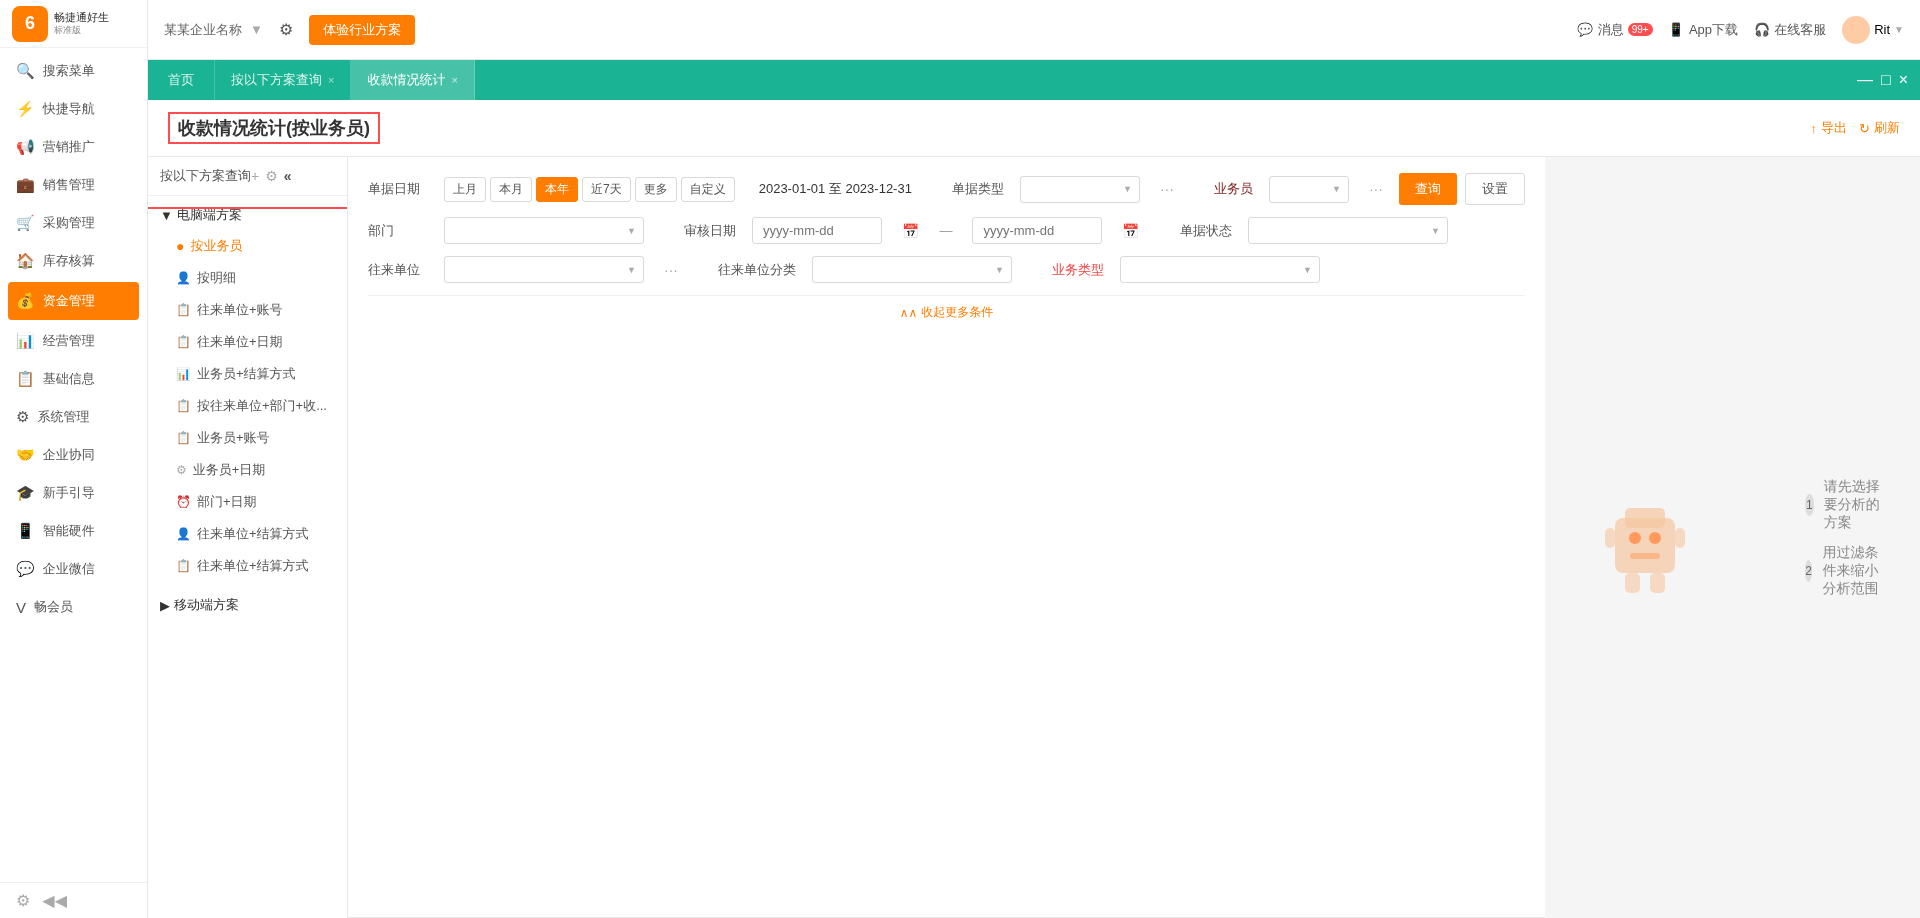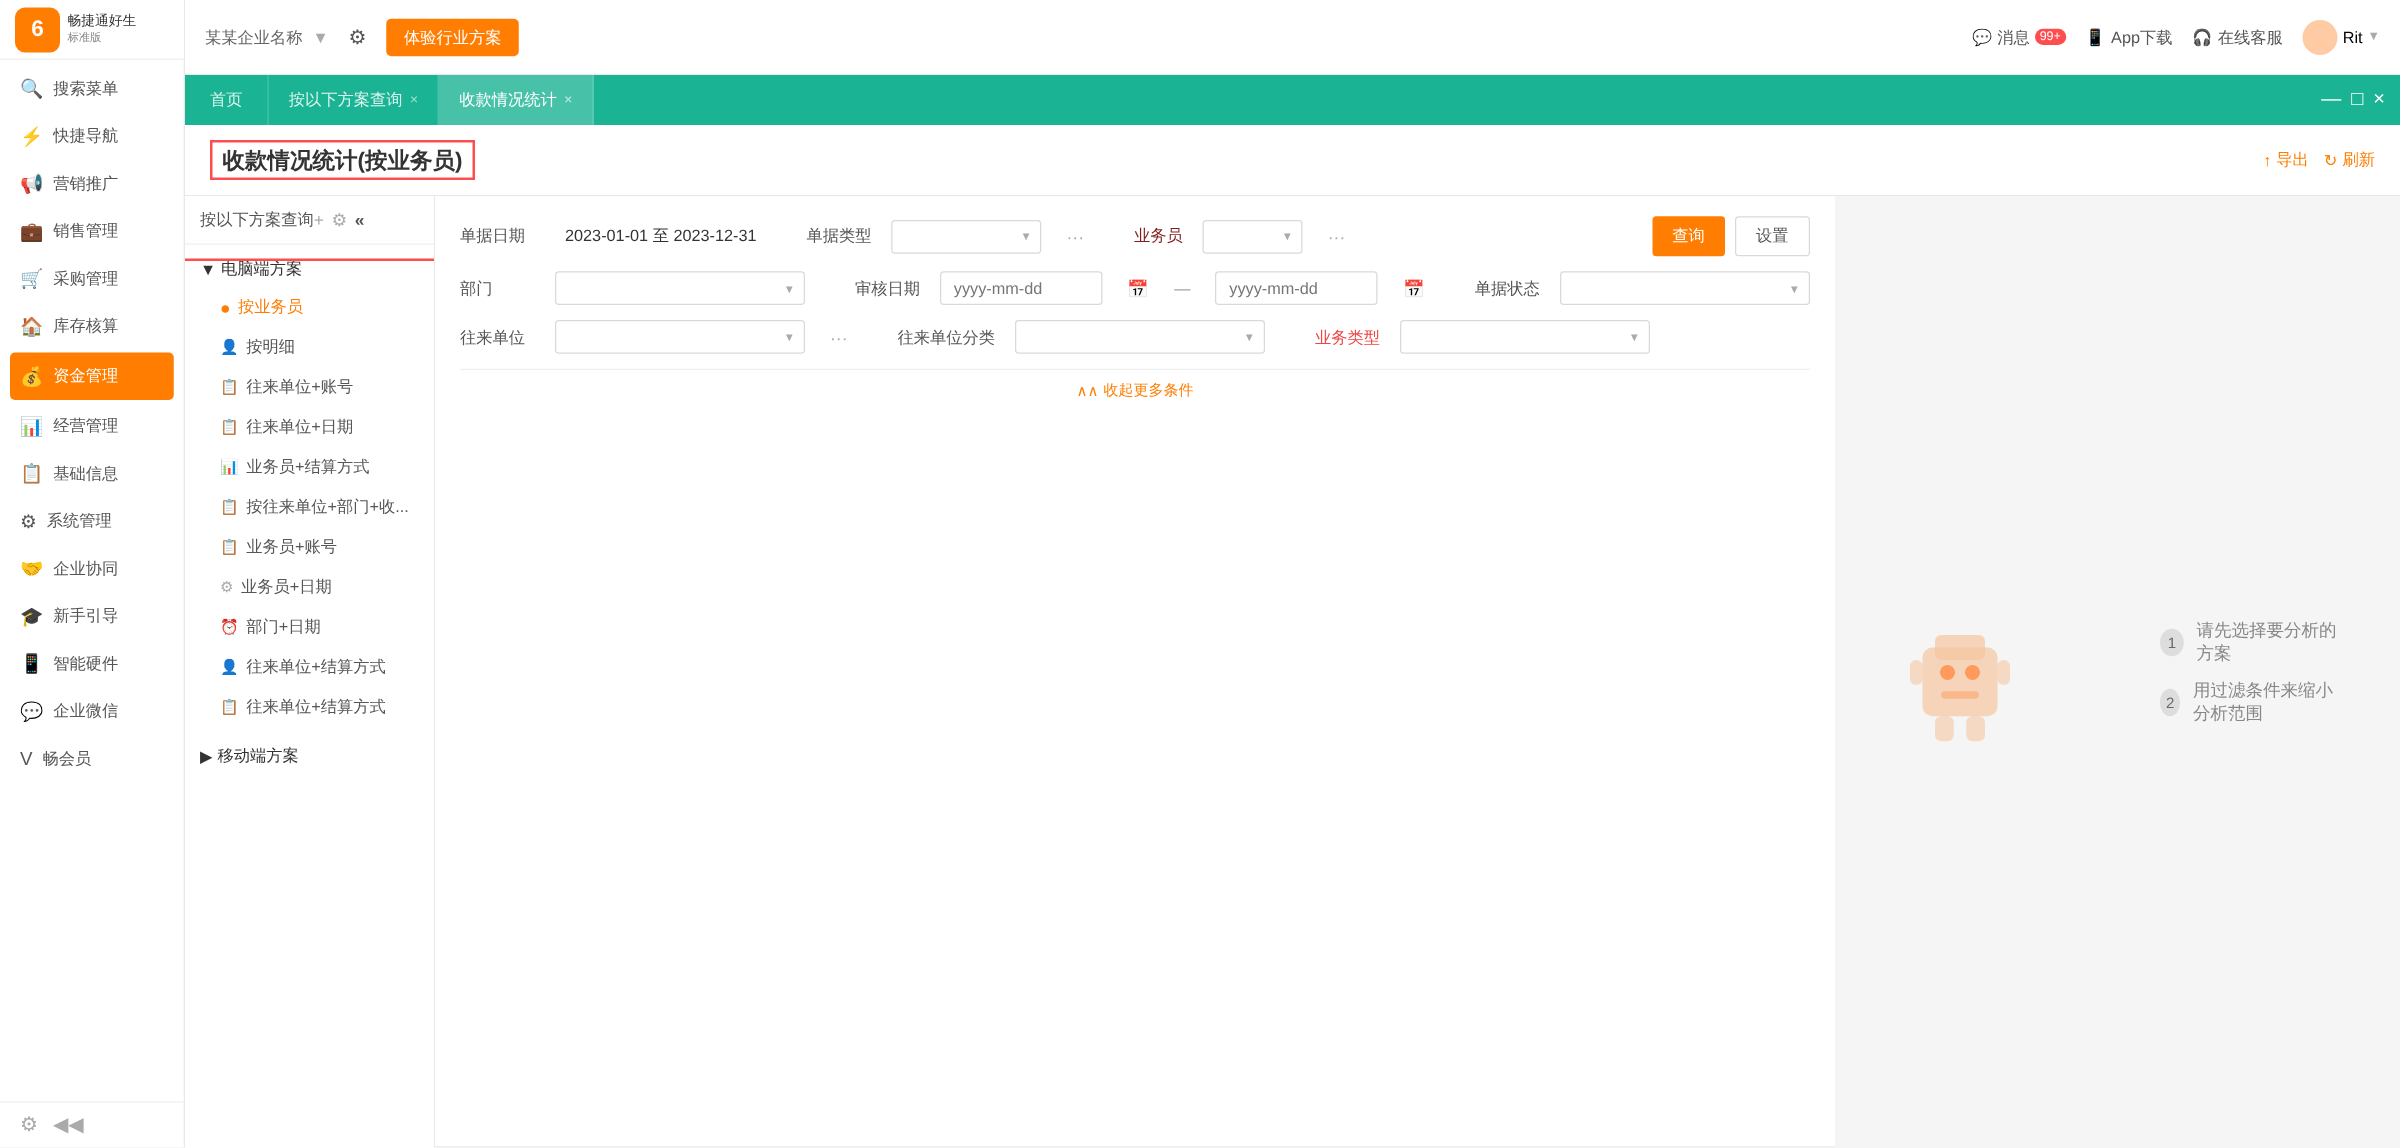--- a/index.html
+++ b/index.html
@@ -550,20 +550,28 @@
           </div>
         </div>
       </div>
 
       <div class="right-panel">
 
         <div class="filter-area">
 
           <div class="filter-row">
             <span class="filter-label">单据日期</span>
+            <div class="filter-date-group">
+              <button class="date-preset">上月</button>
+              <button class="date-preset">本月</button>
+              <button class="date-preset active">本年</button>
+              <button class="date-preset">近7天</button>
+              <button class="date-preset">更多</button>
+              <button class="date-preset">自定义</button>
+            </div>
             <span class="date-range">2023-01-01 至 2023-12-31</span>
             <span style="margin-left:24px;color:#555;font-size:13px;white-space:nowrap;">单据类型</span>
             <div class="filter-select-wrap">
               <select class="filter-select"></select>
             </div>
             <span class="more-btn">···</span>
             <span style="margin-left:24px;color:#7f1d1d;font-size:13px;white-space:nowrap;">业务员</span>
             <div class="filter-select-wrap">
               <select class="filter-select" style="min-width:80px;"></select>
             </div>

